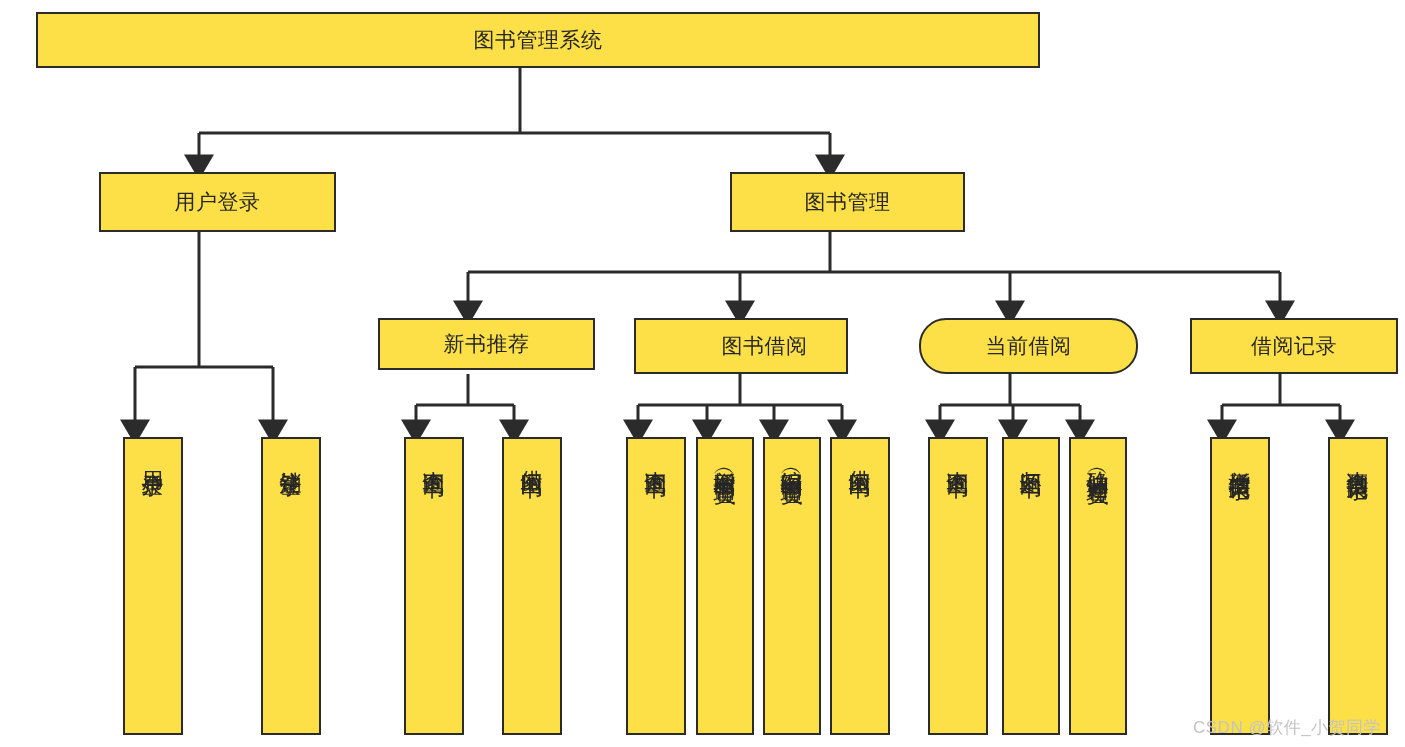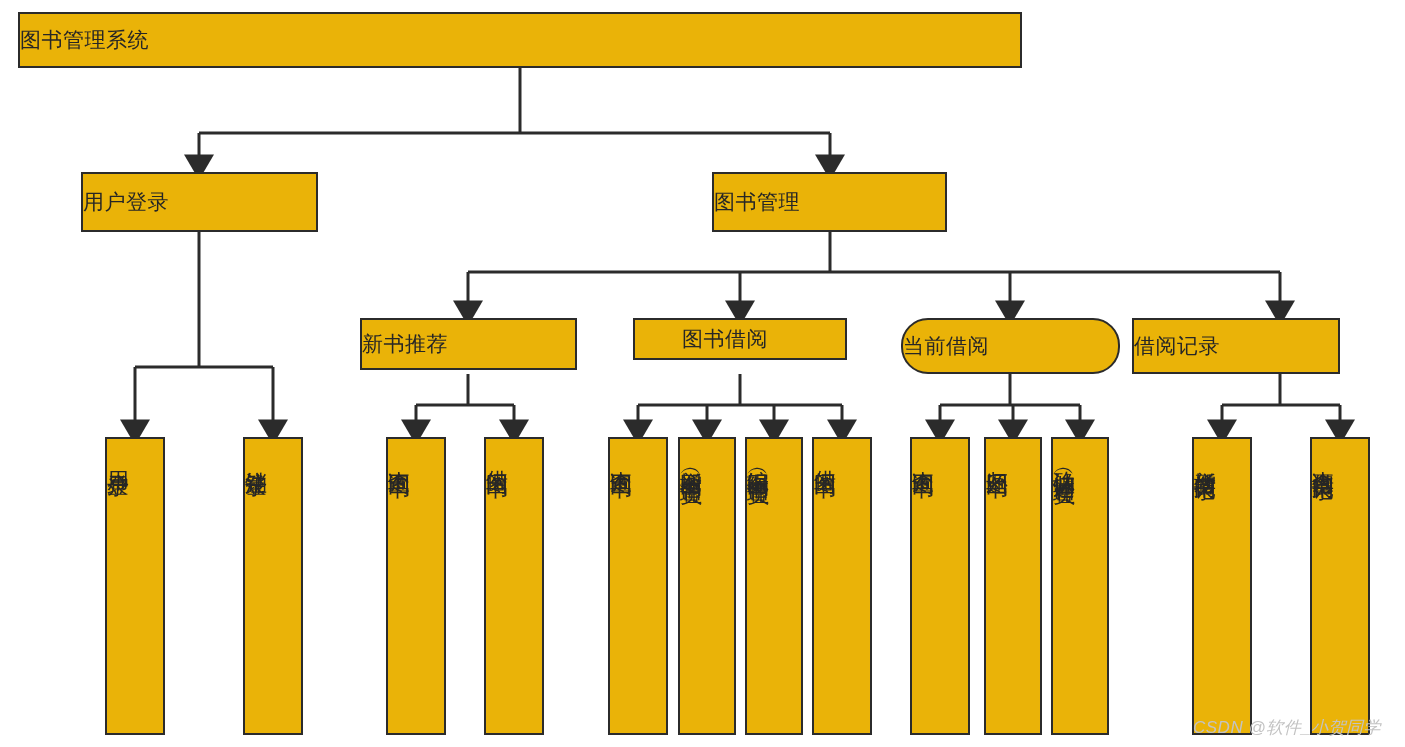--- a/index.html
+++ b/index.html
@@ -21,27 +21,28 @@
     position: absolute;
     left: 0;
     top: 0;
     width: 1405px;
     height: 747px;
     pointer-events: none;
   }
   .node {
     position: absolute;
     box-sizing: border-box;
-    background: #eab308;
+    background: #fde047;
     border: 2px solid #2b2b2b;
     display: flex;
     align-items: center;
-    justify-content: flex-start;
+    justify-content: center;
     color: #262626;
     z-index: 2;
+    margin-left: 18px;
   }
   .node .lbl {
     display: block;
     text-align: center;
     line-height: 1.22;
     white-space: nowrap;
   }
   
   .node.h .lbl {
     font-size: 21px;
@@ -62,21 +63,20 @@
   }
   #watermark {
     position: absolute;
     left: 1193px;
     top: 716px;
     font-size: 17px;
     color: #c3c3c3;
     letter-spacing: 0.5px;
     white-space: nowrap;
     z-index: 5;
-    font-style: italic;
   }
 </style>
 </head>
 <body>
 
 <div id="canvas">
 
   <svg id="edges" viewBox="0 0 1405 747" width="1405" height="747">
     <defs>
       <marker id="arrow" markerWidth="9" markerHeight="10" refX="1.2" refY="5" orient="auto" markerUnits="strokeWidth">
@@ -134,27 +134,27 @@
   <div class="node h" style="left: 81px; top: 172px; width: 237px; height: 60px;">
     <span class="lbl">用户登录</span>
   </div>
   <div class="node h" style="left: 712px; top: 172px; width: 235px; height: 60px;">
     <span class="lbl">图书管理</span>
   </div>
 
   <div class="node h" style="left: 360px; top: 318px; width: 217px; height: 52px;">
     <span class="lbl">新书推荐</span>
   </div>
-  <div class="node h" style="left: 633px; top: 318px; width: 214px; height: 42px; padding-left: 47px;">
+  <div class="node h" style="left: 616px; top: 318px; width: 214px; height: 56px; padding-left: 47px;">
     <span class="lbl">图书借阅</span>
   </div>
   <div class="node h" style="left: 901px; top: 318px; width: 219px; height: 56px; border-radius: 27px;">
     <span class="lbl">当前借阅</span>
   </div>
-  <div class="node h" style="left: 1132px; top: 318px; width: 208px; height: 56px;">
+  <div class="node h" style="left: 1172px; top: 318px; width: 208px; height: 56px;">
     <span class="lbl">借阅记录</span>
   </div>
 
   <div class="node v" style="left: 105px; top: 437px; width: 60px; height: 298px;">
     <span class="lbl">用户登录</span>
   </div>
   <div class="node v" style="left: 243px; top: 437px; width: 60px; height: 298px;">
     <span class="lbl">注销登录</span>
   </div>
   <div class="node v" style="left: 386px; top: 437px; width: 60px; height: 298px;">

